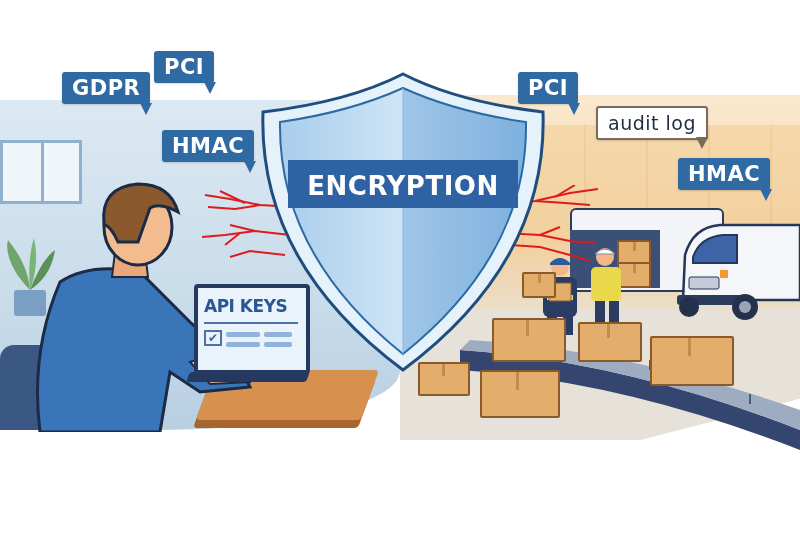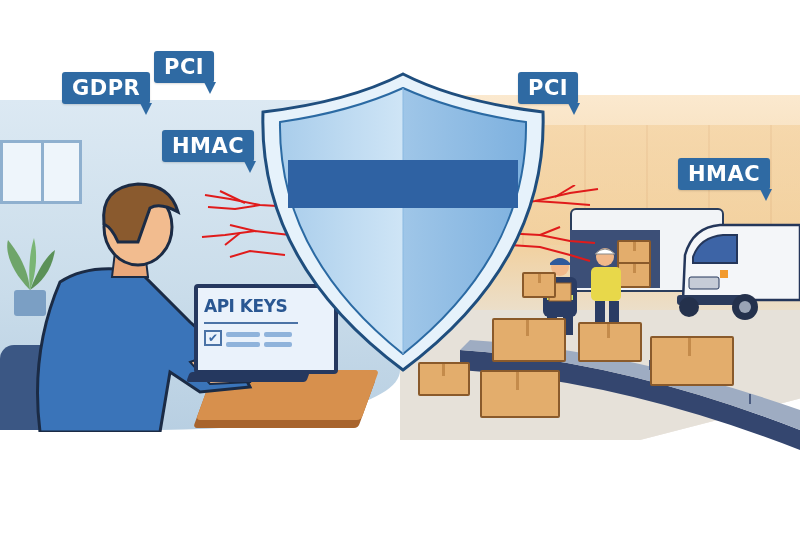--- a/index.html
+++ b/index.html
@@ -9,21 +9,21 @@
   .left-panel .window{position:absolute;left:0;top:40px;width:76px;height:58px;border:3px solid #8fb0cf;background:#eef5fb;}
   .left-panel .window::after{content:"";position:absolute;left:38px;top:0;width:3px;height:100%;background:#8fb0cf;}
   .right-panel{position:absolute;left:400px;top:95px;width:400px;height:345px;background:linear-gradient(180deg,#fbe9cf 0%,#f1d2a3 45%,#e9e4da 70%,#ede8e0 100%);border-radius:0 0 0 0/0 0 0 0;overflow:hidden;clip-path:polygon(0 0,100% 0,100% 88%,60% 100%,0 100%);}
   .bubble{position:absolute;background:#2f6aa3;color:#fff;font-weight:bold;font-family:"DejaVu Sans",sans-serif;border-radius:3px;padding:4px 10px;font-size:21px;letter-spacing:0.5px;box-shadow:0 1px 2px rgba(0,0,0,.15);}
   .bubble::after{content:"";position:absolute;bottom:-11px;border-left:6px solid transparent;border-right:6px solid transparent;border-top:12px solid #2f6aa3;}
   .bubble.white{background:#fff;color:#1f2d44;border:2px solid #7a6a5a;font-weight:normal;}
   .bubble.white::after{border-top-color:#7a6a5a;}
   .shield{position:absolute;left:258px;top:72px;width:290px;height:300px;}
   .person{position:absolute;left:20px;top:172px;width:250px;height:260px;}
   .laptop{position:absolute;left:180px;top:278px;width:130px;height:110px;}
-  .laptop .screen{position:absolute;left:14px;top:6px;width:108px;height:82px;background:#eaf2fb;border:4px solid #25385f;border-radius:4px;padding-left:28px;}
+  .laptop .screen{position:absolute;left:14px;top:6px;width:108px;height:82px;background:#eaf2fb;border:4px solid #25385f;border-radius:4px;}
   .laptop .title{position:absolute;left:6px;top:8px;font-size:17px;font-weight:bold;color:#2a5792;font-family:"DejaVu Sans",sans-serif;letter-spacing:-0.5px;}
   .laptop .check{position:absolute;left:6px;top:42px;width:14px;height:12px;border:2px solid #4b73a6;color:#3c6aa4;font-size:12px;line-height:12px;text-align:center;}
   .laptop .line{position:absolute;height:5px;background:#8fb3db;border-radius:2px;}
   .desk{position:absolute;left:205px;top:370px;width:165px;height:50px;background:#d7904d;transform:skewX(-20deg);border-radius:4px;box-shadow:0 8px 0 #a8642d;}
   .conveyor{position:absolute;left:440px;top:330px;width:360px;height:120px;}
   .box{position:absolute;background:#e3ad6c;border:2px solid #8a5a2b;border-radius:2px;}
   .box::after{content:"";position:absolute;left:45%;top:0;width:3px;height:40%;background:#c48b4b;}
   .van{position:absolute;left:675px;top:215px;width:125px;height:110px;}
   .truck{position:absolute;left:570px;top:208px;width:150px;height:80px;background:#f2f4f7;border:2px solid #2a3d5c;border-radius:6px;}
   .worker{position:absolute;}
@@ -164,21 +164,23 @@
         <stop offset="0.5" stop-color="#cfe5f6"></stop>
         <stop offset="0.5" stop-color="#9fc6e8"></stop>
         <stop offset="1" stop-color="#7eb1df"></stop>
       </linearGradient>
     </defs>
     <path d="M145 2 Q200 30 285 40 Q290 190 145 298 Q0 190 5 40 Q90 30 145 2Z" fill="#e6f2fb" stroke="#1f4e7e" stroke-width="3"></path>
     <path d="M145 16 Q198 40 268 50 Q270 182 145 282 Q20 182 22 50 Q92 40 145 16Z" fill="url(#sg)" stroke="#2b6aa3" stroke-width="2"></path>
     <line x1="145" y1="16" x2="145" y2="282" stroke="#8ab9e2" stroke-width="1"></line>
     <rect x="30" y="88" width="230" height="48" fill="#2f62a3"></rect>
   </svg>
+  <div style="position:absolute;left:288px;top:162px;width:230px;height:48px;line-height:48px;text-align:center;color:#ffffff;font-weight:bold;font-size:26px;letter-spacing:0.5px;">ENCRYPTION</div>
 
   <div class="bubble" style="left:62px;top:72px;">GDPR</div>
   <style></style>
   <div class="bubble" style="left:154px;top:51px;">PCI</div>
   <div class="bubble" style="left:162px;top:130px;">HMAC</div>
   <div class="bubble" style="left:518px;top:72px;">PCI</div>
+  <div class="bubble white" style="left:596px;top:106px;font-size:19px;">audit log</div>
   <div class="bubble" style="left:678px;top:158px;">HMAC</div>
 
 </div>
 
 </body></html>

